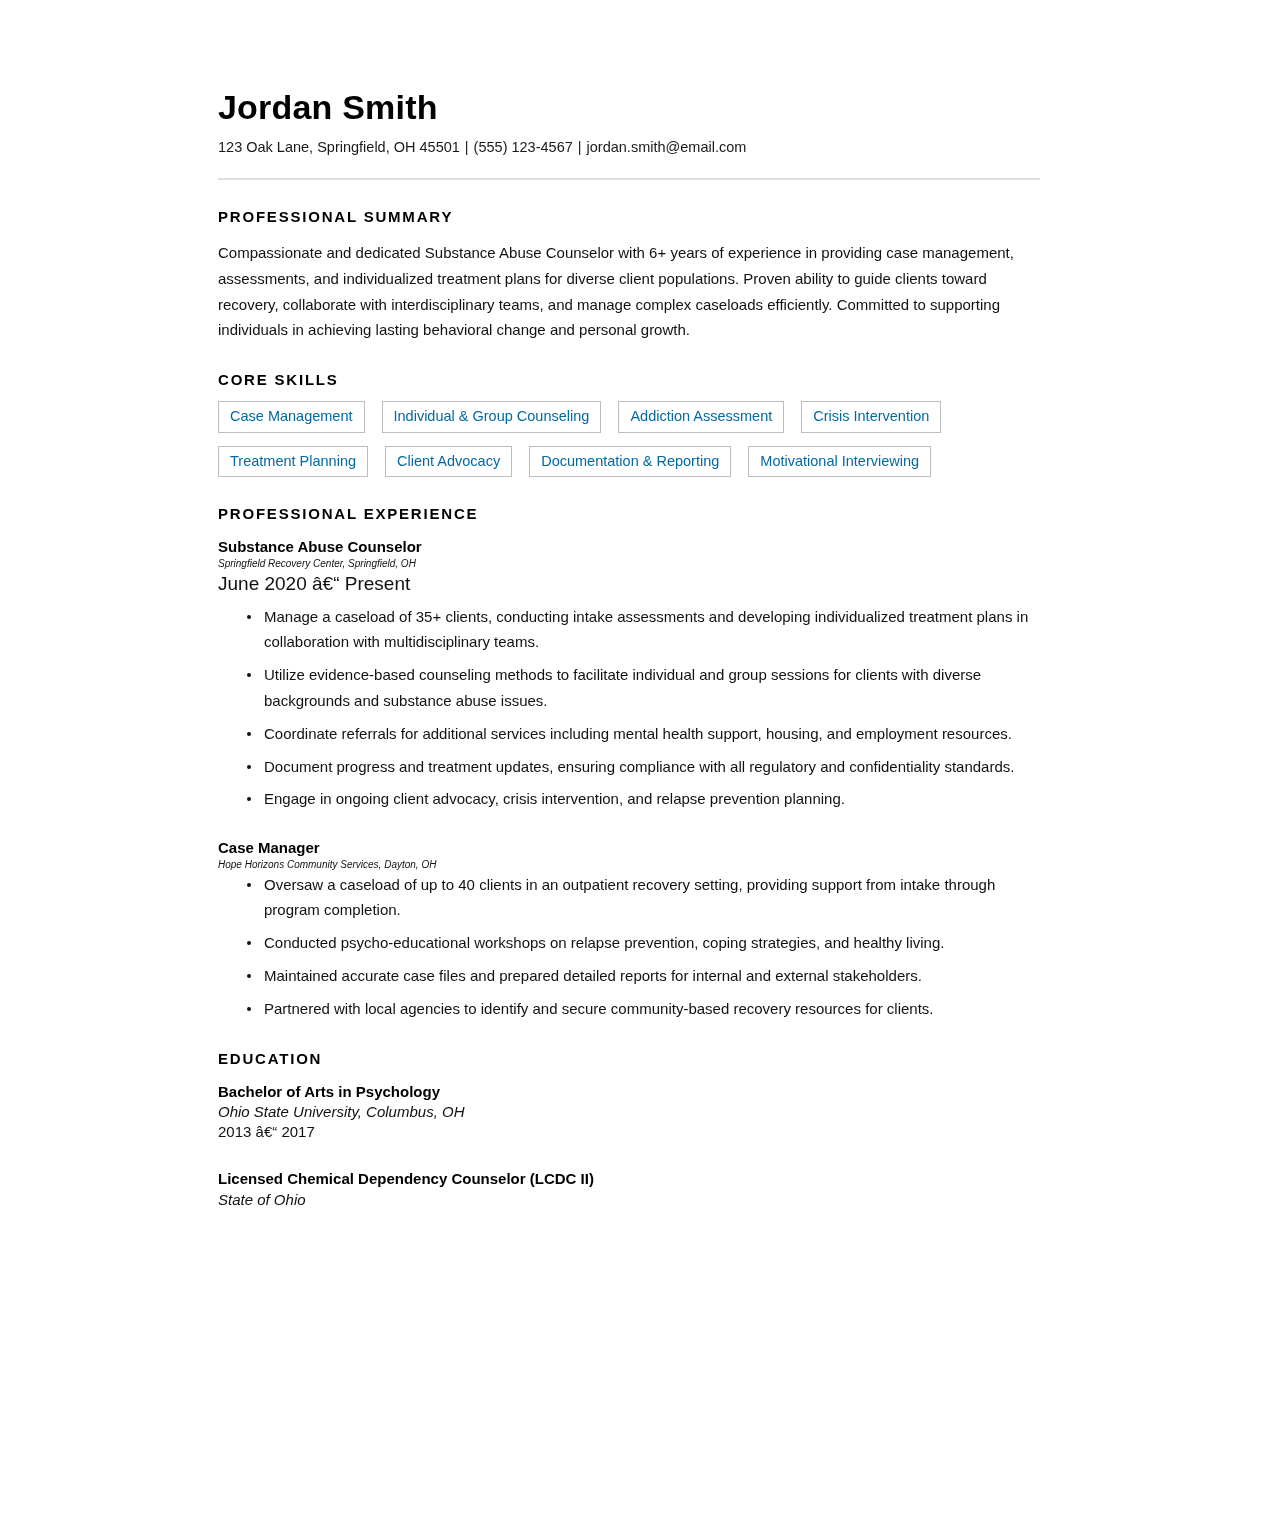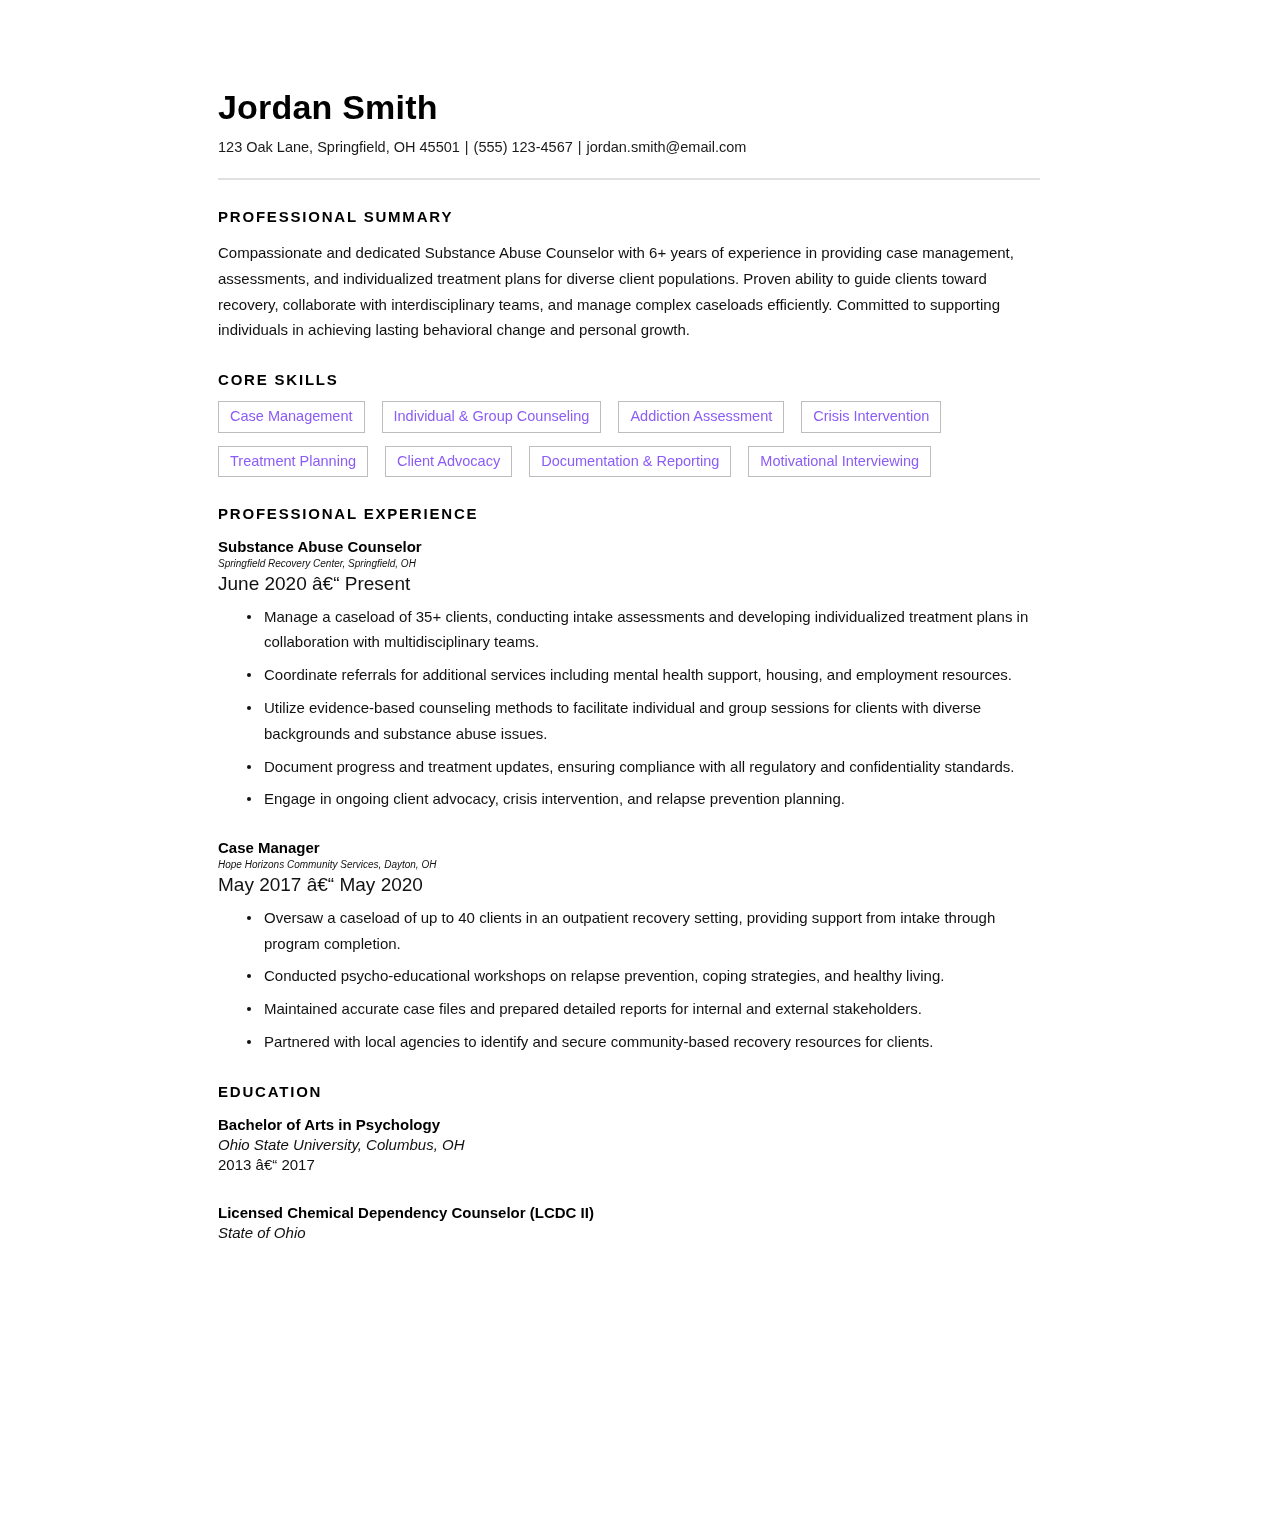--- a/index.html
+++ b/index.html
@@ -81,21 +81,21 @@
     gap: 13px 17px;
     margin-top: -2px;
     max-width: 760px;
   }
   .skill-tag {
     border: 1px solid #bdbdbd;
     background: #ffffff;
     font-size: 14.5px;
     line-height: 1;
     padding: 7px 11px 8px 11px;
-    color: #8b5cf6;
+    color: #0369a1;
     white-space: nowrap;
     border-radius: 0;
   }
 
   
   .job {
     margin-bottom: 26px;
   }
   .job:last-child {
     margin-bottom: 0;
@@ -208,31 +208,30 @@
 
     <div class="section">
       <h2 class="section-title">Professional Experience</h2>
 
       <div class="job">
         <p class="job-title">Substance Abuse Counselor</p>
         <p class="job-company">Springfield Recovery Center, Springfield, OH</p>
         <p class="job-dates">June 2020 â€“ Present</p>
         <ul class="bullets">
           <li>Manage a caseload of 35+ clients, conducting intake assessments and developing individualized treatment plans in collaboration with multidisciplinary teams.</li>
+          <li>Utilize evidence-based counseling methods to facilitate individual and group sessions for clients with diverse backgrounds and substance abuse issues.</li>
           <li>Coordinate referrals for additional services including mental health support, housing, and employment resources.</li>
-          <li>Utilize evidence-based counseling methods to facilitate individual and group sessions for clients with diverse backgrounds and substance abuse issues.</li>
           <li>Document progress and treatment updates, ensuring compliance with all regulatory and confidentiality standards.</li>
           <li>Engage in ongoing client advocacy, crisis intervention, and relapse prevention planning.</li>
         </ul>
       </div>
 
       <div class="job">
         <p class="job-title">Case Manager</p>
         <p class="job-company">Hope Horizons Community Services, Dayton, OH</p>
-        <p class="job-dates">May 2017 â€“ May 2020</p>
         <ul class="bullets">
           <li>Oversaw a caseload of up to 40 clients in an outpatient recovery setting, providing support from intake through program completion.</li>
           <li>Conducted psycho-educational workshops on relapse prevention, coping strategies, and healthy living.</li>
           <li>Maintained accurate case files and prepared detailed reports for internal and external stakeholders.</li>
           <li>Partnered with local agencies to identify and secure community-based recovery resources for clients.</li>
         </ul>
       </div>
     </div>
 
     <div class="section">

